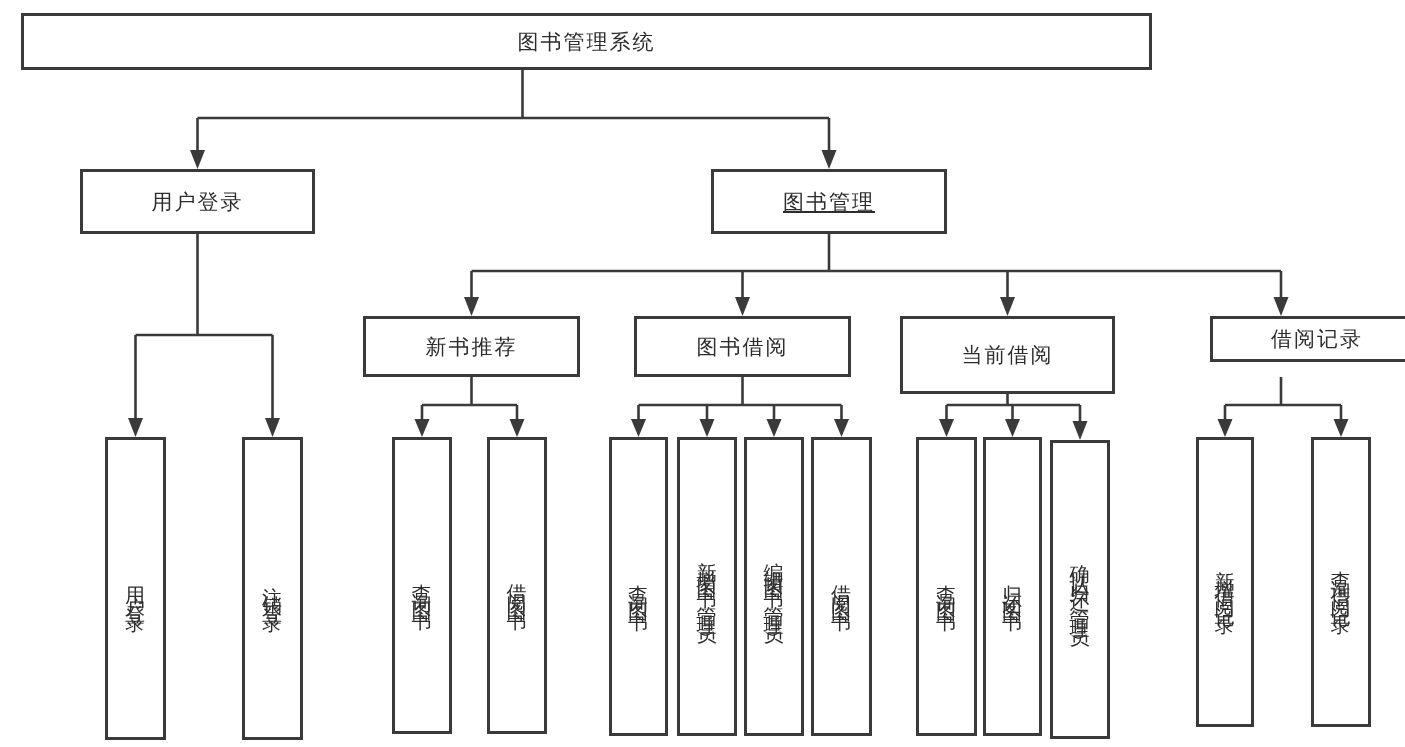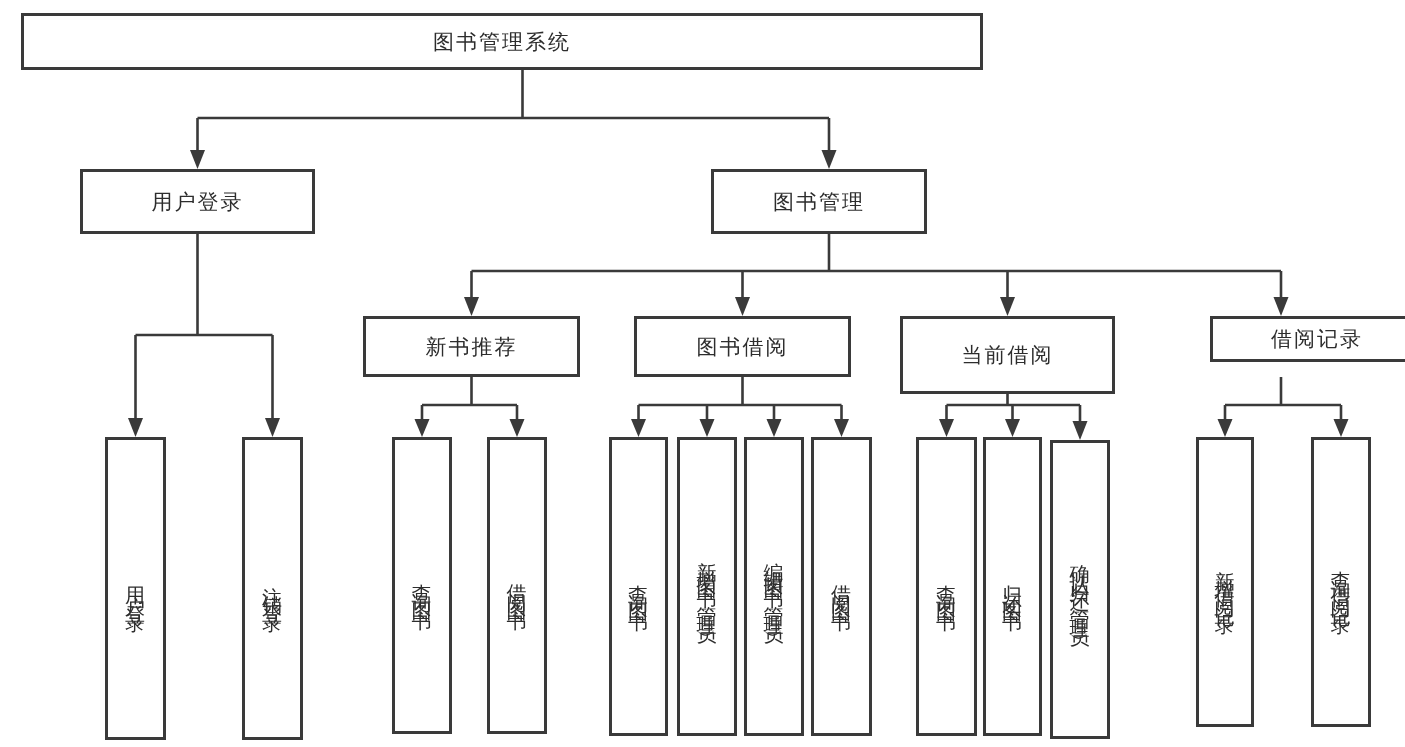--- a/index.html
+++ b/index.html
@@ -35,23 +35,23 @@
   .box.h{font-size:21px;letter-spacing:2px;}
   .box.v .vtxt{
     writing-mode:vertical-rl;
     text-orientation:mixed;
     font-size:20px;
     line-height:1;
     letter-spacing:9px;
     white-space:nowrap;
   }
   
-  .n-root   {left:21px;  top:13px;  width:962px;height:57px;}
+  .n-root   {left:21px;  top:13px;  width:1131px;height:57px;}
   .n-l2a    {left:80px;  top:169px; width:235px; height:65px;}
-  .n-l2b    {left:711px; top:169px; width:216px; height:65px;}
+  .n-l2b    {left:711px; top:169px; width:236px; height:65px;text-decoration:underline;}
   .n-l3a    {left:363px; top:316px; width:217px; height:61px;}
   .n-l3b    {left:634px; top:316px; width:217px; height:61px;}
   .n-l3c    {left:900px; top:316px; width:215px; height:78px;}
   .n-l3d    {left:1174px;top:316px; width:214px; height:46px;margin-left:36px;}
   .n-u1     {left:105px; top:437px; width:61px;  height:303px;}
   .n-u2     {left:242px; top:437px; width:61px;  height:303px;}
   .n-nb1    {left:392px; top:437px; width:60px;  height:297px;}
   .n-nb2    {left:487px; top:437px; width:60px;  height:297px;}
   .n-bb1    {left:609px; top:437px; width:59px;  height:299px;}
   .n-bb2    {left:677px; top:437px; width:60px;  height:299px;}

